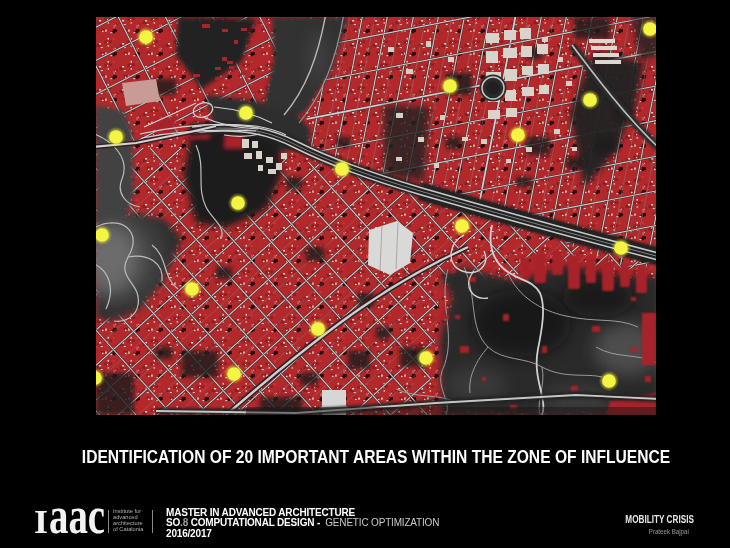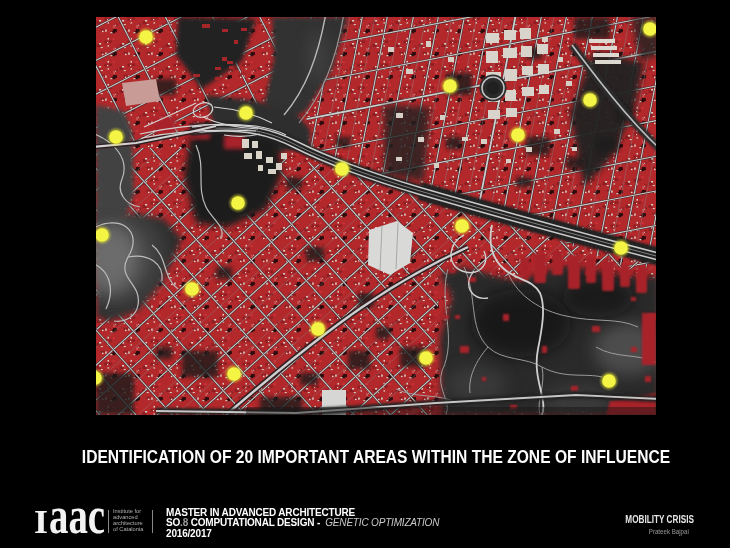--- a/index.html
+++ b/index.html
@@ -657,18 +657,18 @@
 </svg>
 
 <div class="abs" style="left:108px; top:510px; width:1px; height:23px; background:#888;"></div>
 
 <div class="abs" style="left:113px; top:509px; font-size:5.7px; line-height:5.9px; color:#b0b0b0;">Institute for<br>advanced<br>architecture<br>of Catalonia</div>
 
 <div class="abs" style="left:152px; top:510px; width:1px; height:23px; background:#888;"></div>
 
 <div class="abs" style="left:158px; top:508px; font-size:10px; line-height:10.3px; color:#fff; font-weight:bold; letter-spacing:-0.18px;margin-left:8px;">
 MASTER IN ADVANCED ARCHITECTURE<br>
-SO<span style="color:#9c9c9c;">.8</span> COMPUTATIONAL DESIGN - <span style="color:#c9c9c9; font-weight:normal;font-style:italic;">&nbsp;GENETIC OPTIMIZATION</span><br>
+SO<span style="color:#9c9c9c;">.8</span> COMPUTATIONAL DESIGN - <span style="color:#c9c9c9; font-weight:normal;">&nbsp;GENETIC OPTIMIZATION</span><br>
 2016/2017</div>
 
 <div class="abs" style="right:36px; top:513px; font-size:10.5px; font-weight:bold; color:#e6e6e6; white-space:nowrap; transform:scaleX(0.78); transform-origin:100% 50%;">MOBILITY CRISIS</div>
 
 <div class="abs" style="right:41px; top:527px; font-size:7.5px; color:#9a9a9a; white-space:nowrap; transform:scaleX(0.82); transform-origin:100% 50%;">Prateek Bajpai</div>
 
 </body></html>

